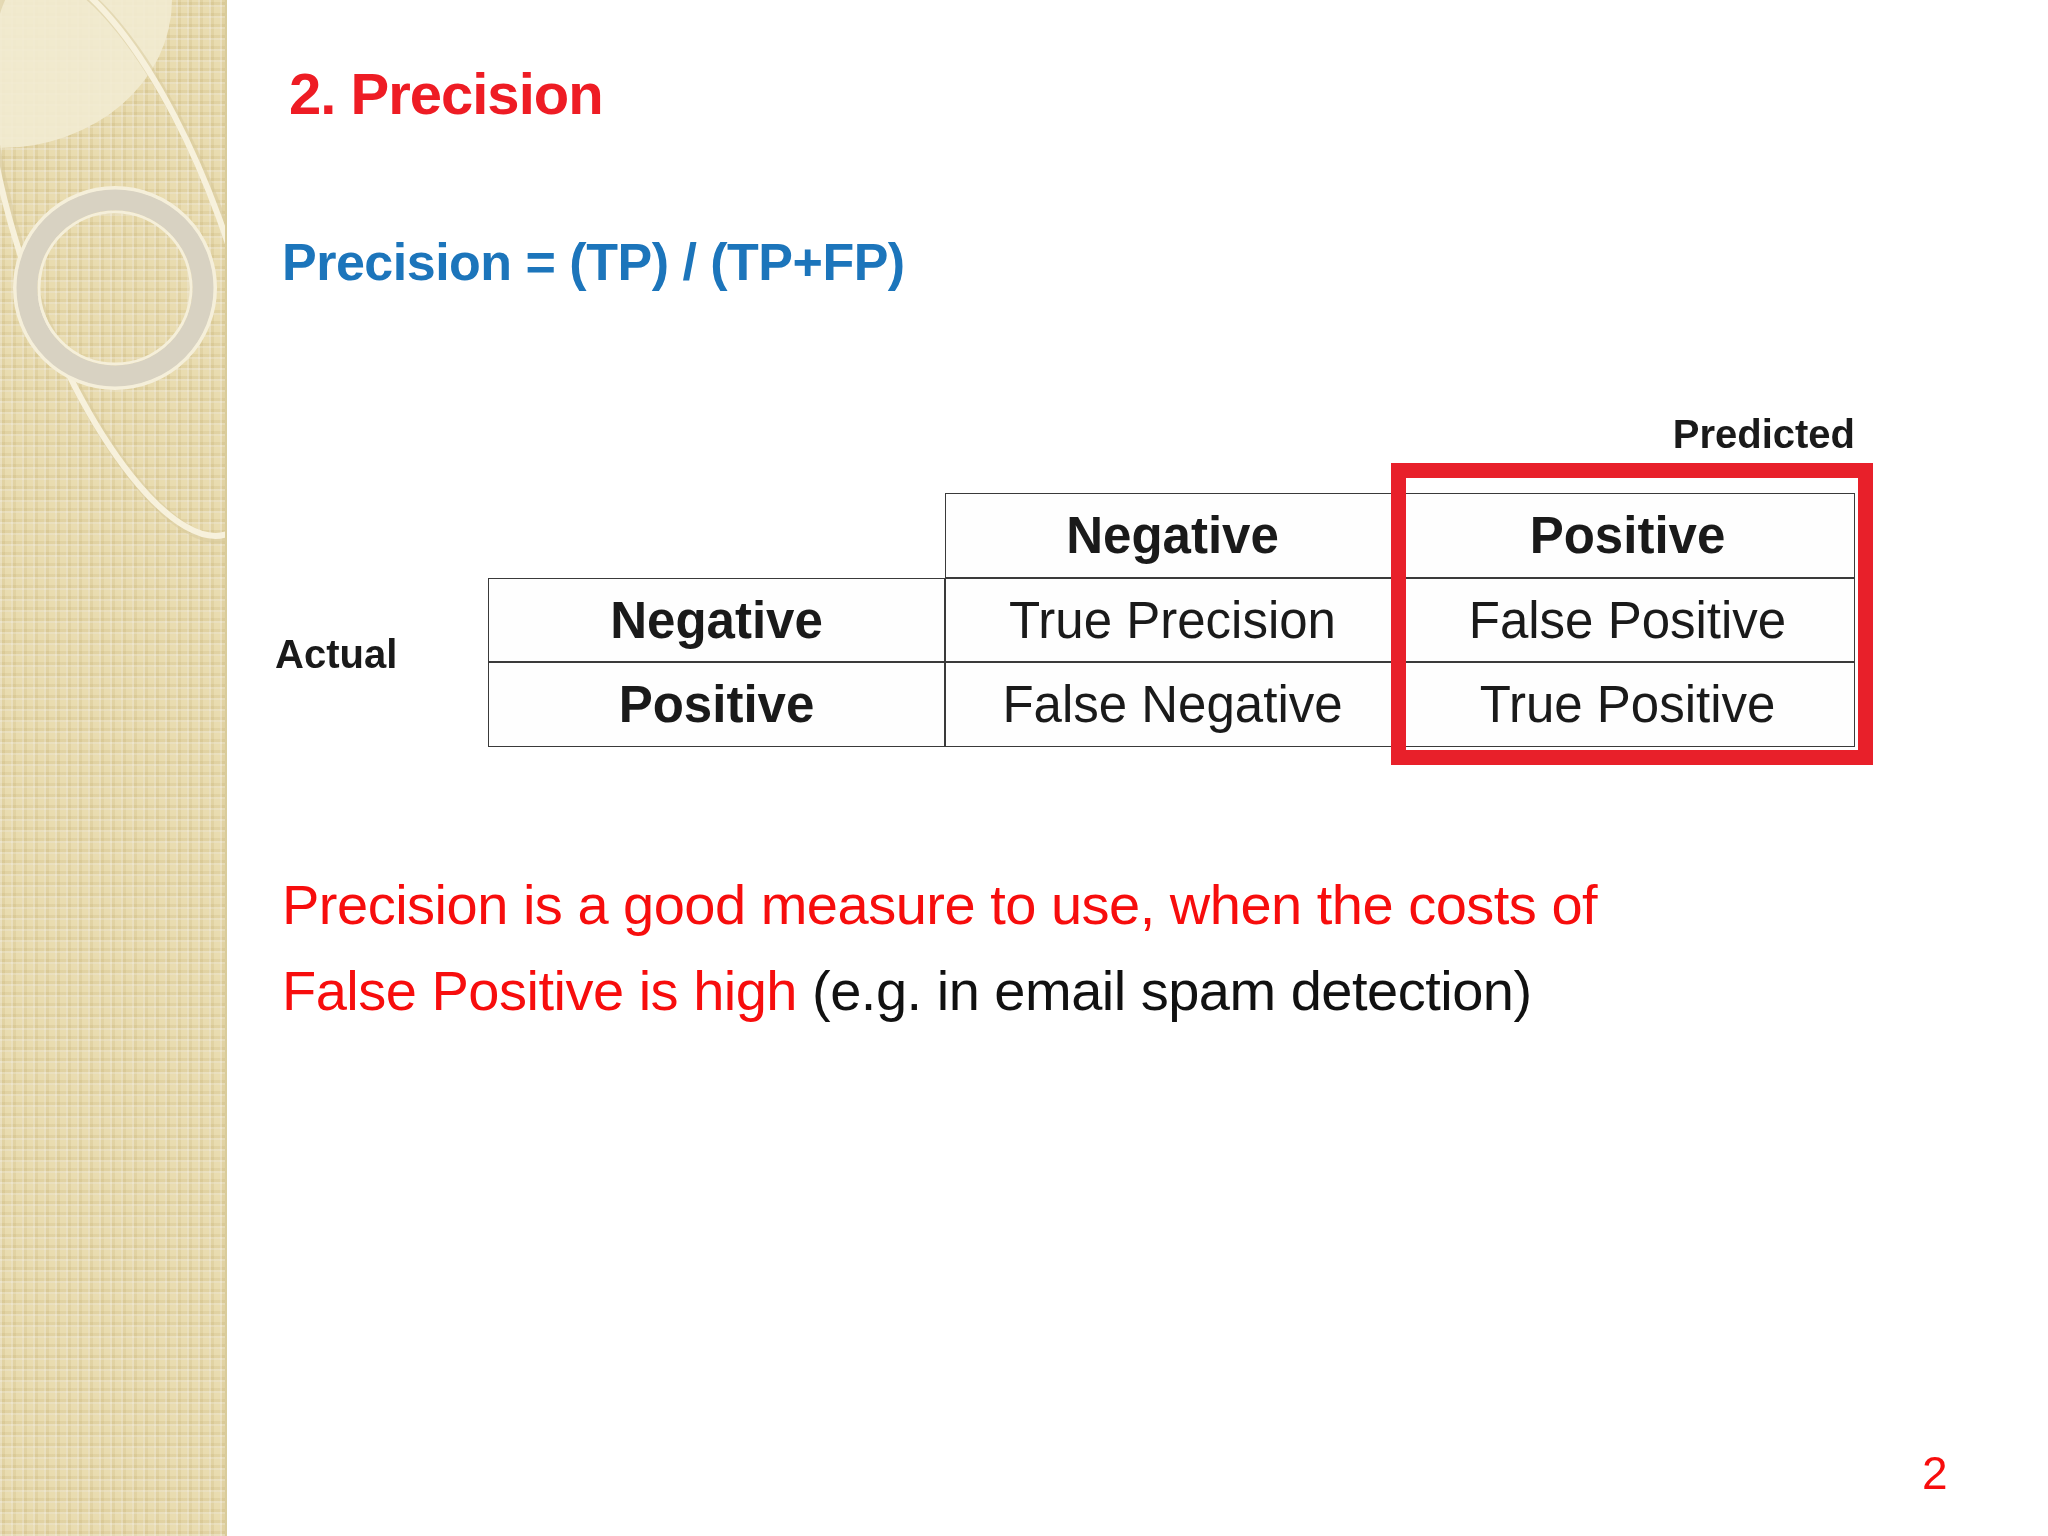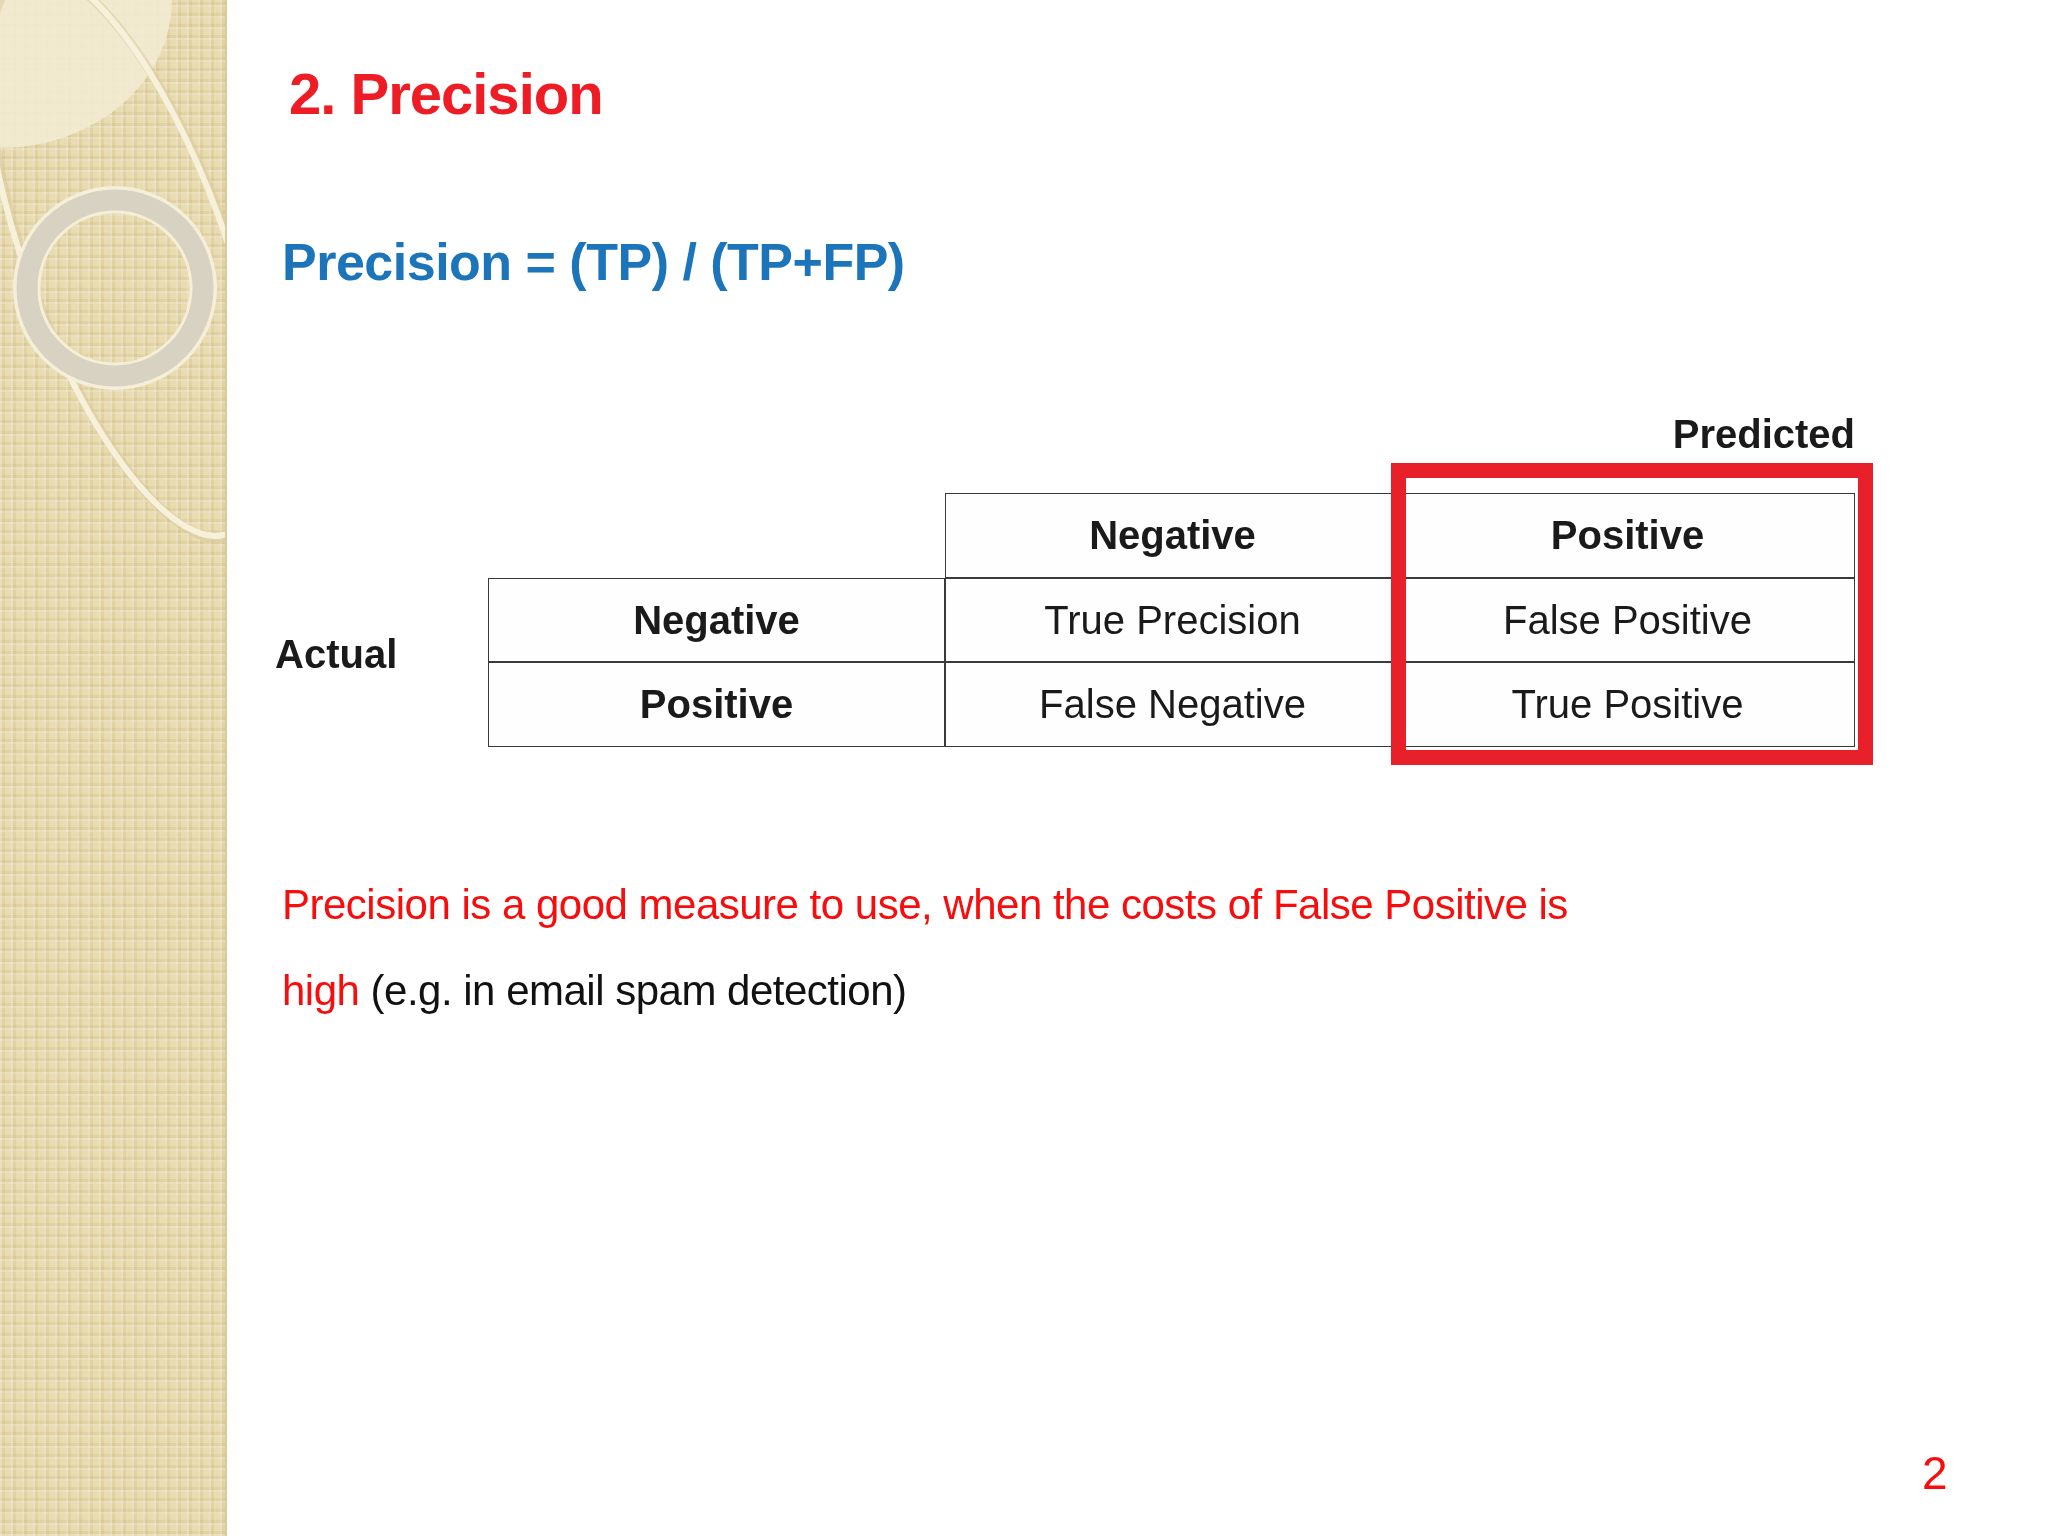--- a/index.html
+++ b/index.html
@@ -42,34 +42,34 @@
   }
   
   .matrix{
     position:absolute;left:488px;top:493px;
     display:grid;
     grid-template-columns:457px 455px 455px;
     grid-template-rows:85px 84px 85px;
   }
   .cell{
     display:flex;align-items:center;justify-content:center;
-    font-size:40px;color:#1a1a1a;background:#fefefe;
+    font-size:51px;color:#1a1a1a;background:#fefefe;
     border:1.5px solid #3a3a3a;box-sizing:border-box;
   }
   .cell.hdr{font-weight:bold;}
   .cell.spacer{border:none;background:transparent;}
   .highlight-box{
     position:absolute;left:1391px;top:463px;width:482px;height:302px;
     border:15px solid var(--highlight-red,#e8202a);
     box-sizing:border-box;background:transparent;
   }
   
   .note{
     position:absolute;left:282px;top:862px;width:1370px;
-    font-size:42px;line-height:86px;letter-spacing:-0.5px;color:#111;
+    font-size:56px;line-height:86px;letter-spacing:-0.5px;color:#111;
   }
   .note .red{color:var(--note-red,#f70d0d);}
   .note .black{color:#111;}
   .page-number{
     position:absolute;left:1922px;top:1446px;
     font-size:46px;color:var(--note-red,#f70d0d);
   }
 </style>
 </head>
 <body>

